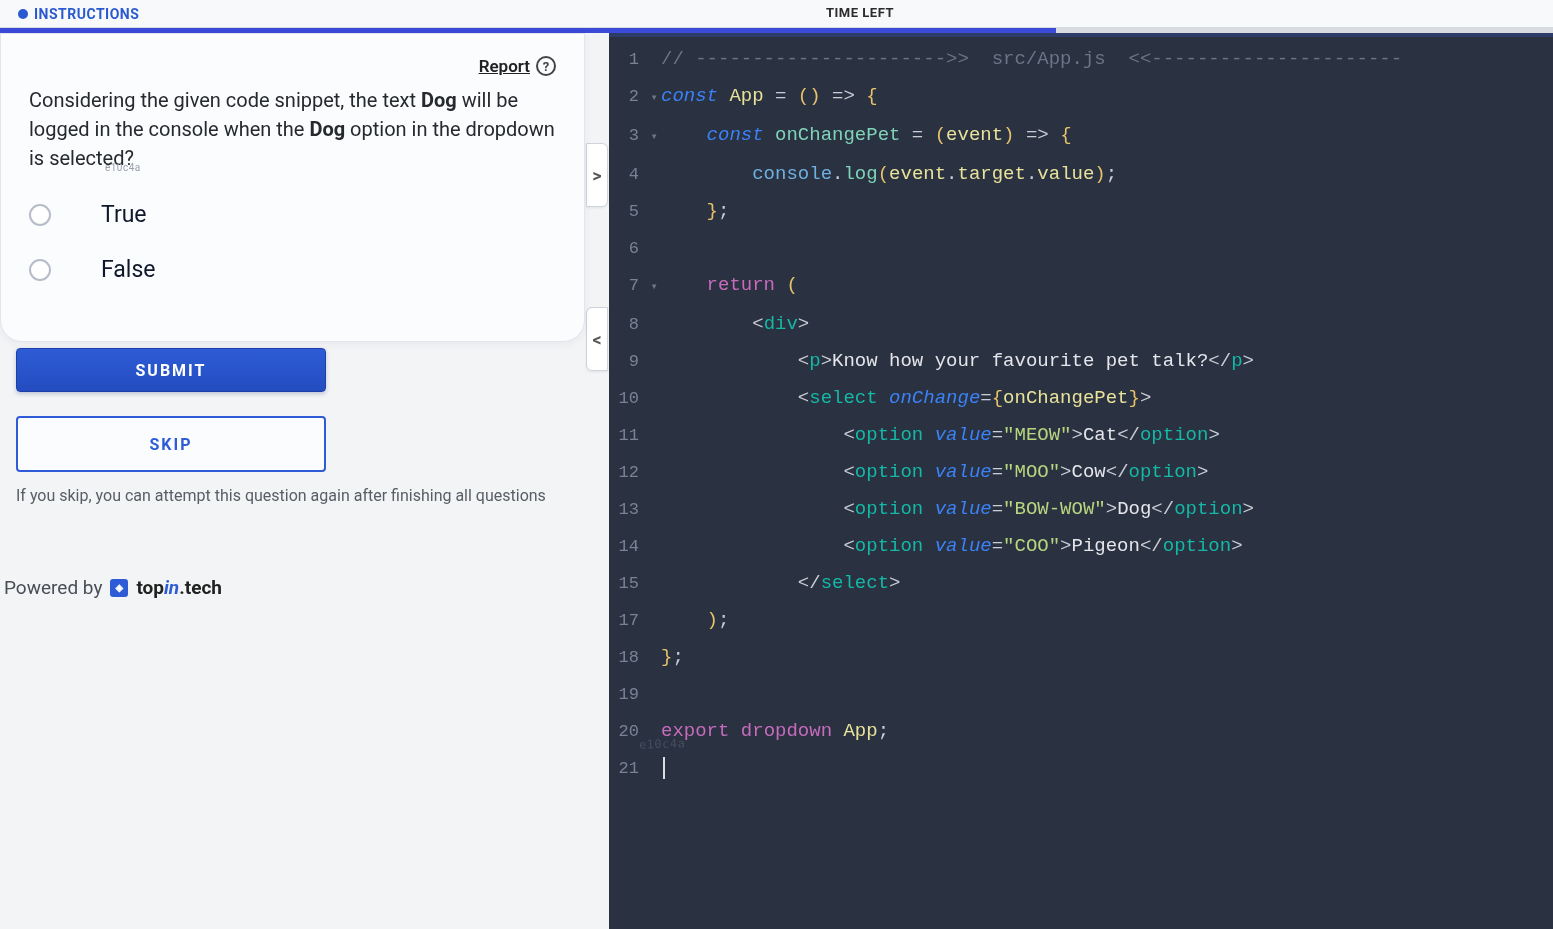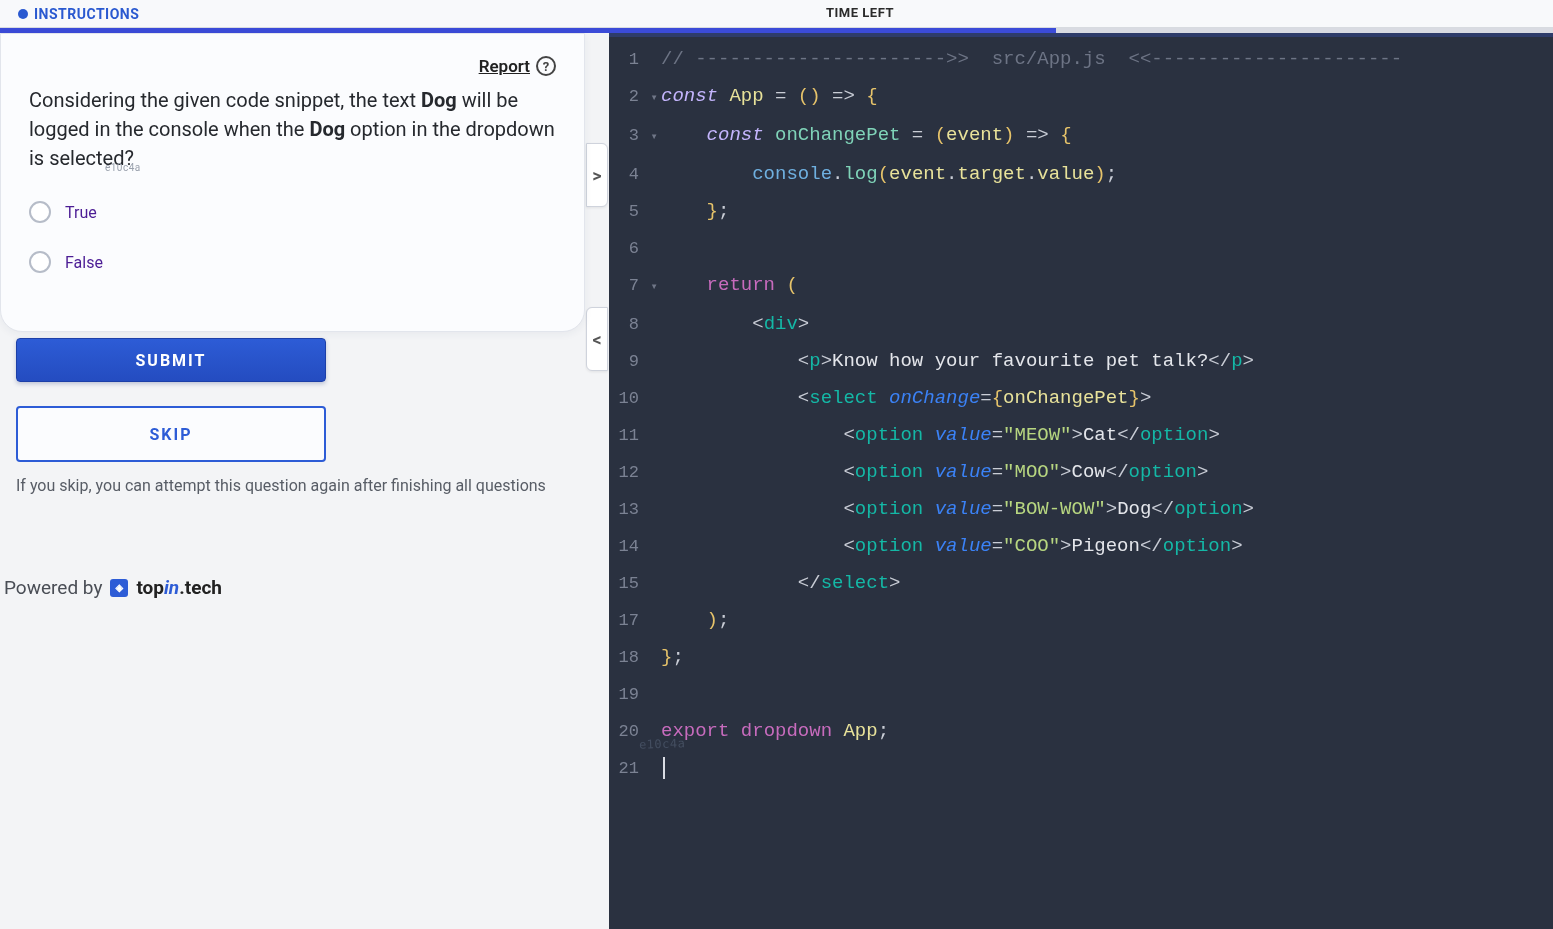--- a/index.html
+++ b/index.html
@@ -104,21 +104,21 @@
   }
   .option-row {
     display: flex; align-items: center; gap: 14px;
     margin: 10px 0 28px 0;
   }
   .radio {
     width: 22px; height: 22px; border-radius: 50%;
     border: 2px solid #b6bcc8; background: #fff;
     box-shadow: inset 0 0 0 2px #fff;
   }
-  .option-label { font-size: 16px; color: #4c1d95; }
+  .option-label { font-size: 23px; color: #0f172a; margin-left: 36px; }
   .card-buttons { padding: 6px 16px 0 16px; }
   .btn-submit {
     width: 310px; height: 44px;
     background: linear-gradient(#2d5cd6,#244cc0);
     border: 1px solid #1c3fa8;
     color: #fff; font-weight: 700; letter-spacing: 2px;
     font-size: 16px; border-radius: 4px;
     display: flex; align-items: center; justify-content: center;
     margin-bottom: 24px;
     box-shadow: 0 2px 4px rgba(30,50,120,0.25);
@@ -191,21 +191,21 @@
     user-select: none;
     font-size: 17px;
   }
   .fold {
     width: 12px; color:#6f7687; font-size:12px; flex-shrink:0;
     text-align:center; padding-right:2px;
   }
   .code { color: #d9dce3; }
   .tk-comment { color: #6d7485; }
   .tk-keyword { color: #c76bbd; }
-  .tk-const { color: #c4b5fd; font-style: italic; }
+  .tk-const { color: #3b82f6; font-style: italic; }
   .tk-name { color: #e8e29a; }
   .tk-func { color: #7fd3b8; }
   .tk-op { color: #c9cdd6; }
   .tk-paren { color: #e6c36a; }
   .tk-str { color: #b7d680; }
   .tk-tag { color: #14b8a6; }
   .tk-attr { color: #3b82f6; font-style: italic; }
   .tk-builtin { color: #6fb0e0; }
   .tk-white { color: #e4e6eb; }
   .cursor {

